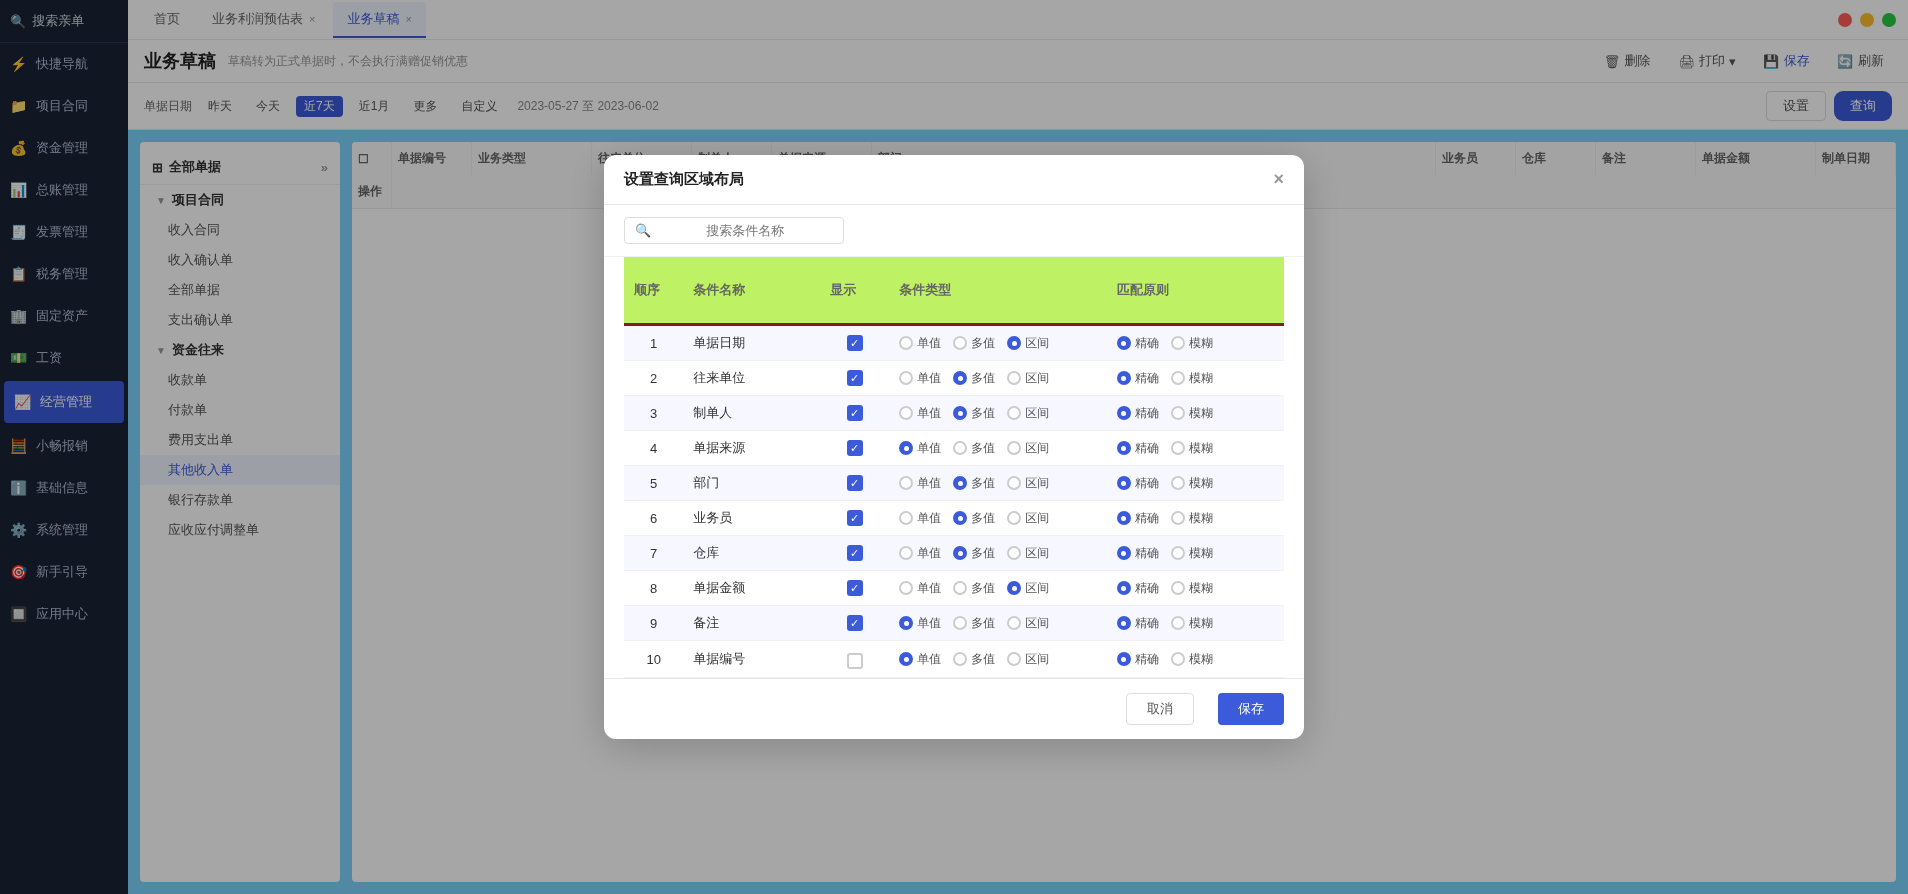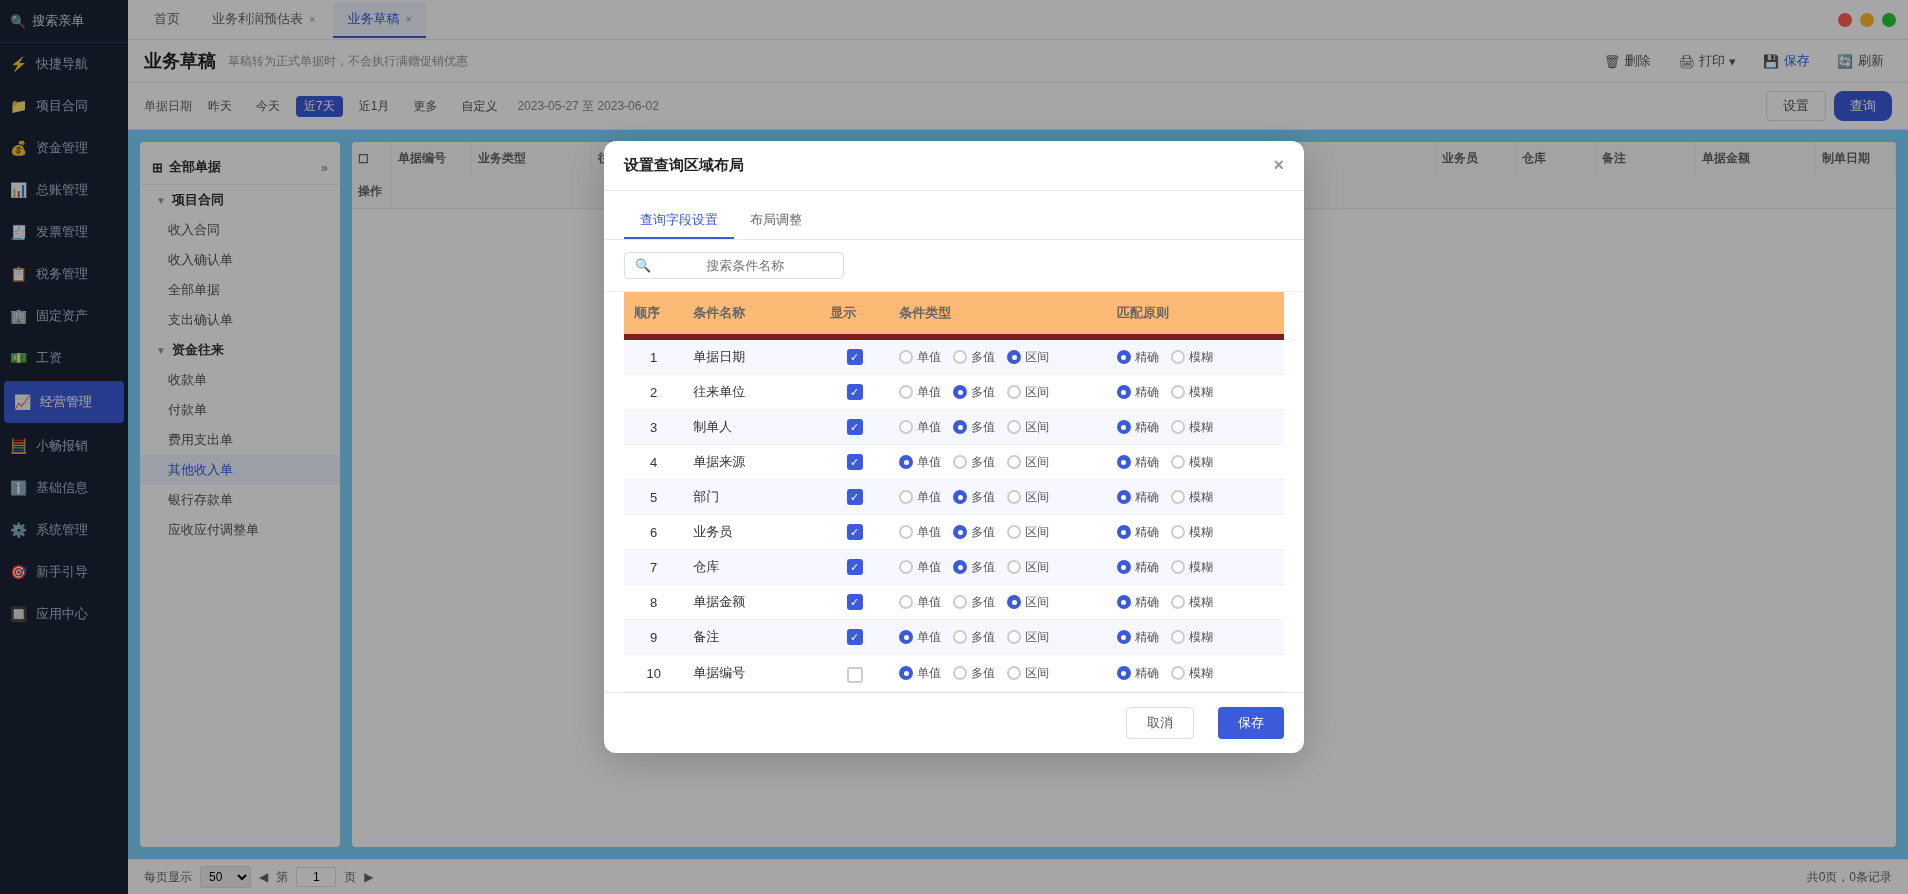--- a/index.html
+++ b/index.html
@@ -266,26 +266,26 @@
       flex: 1;
       overflow-y: auto;
       padding: 0 20px;
     }
     .modal-table {
       width: 100%;
       border-collapse: collapse;
       font-size: 13px;
     }
     .modal-table thead th {
-      background: #fdba74;
-      padding: 12px 10px;
+      background: #bef264;
+      padding: 24px 10px;
       text-align: left;
       color: #666;
       font-weight: bold;
-      border-bottom: 6px solid #7f1d1d;
+      border-bottom: 3px solid #7f1d1d;
       white-space: nowrap;
     }
     .modal-table tbody tr { border-bottom: 1px solid #f0f0f0; }
     .modal-table tbody tr:nth-child(odd) { background: #f7f8ff; }
     .modal-table tbody tr:nth-child(even) { background: #fff; }
     .modal-table tbody td {
       padding: 8px 10px;
       color: #333;
       white-space: nowrap;
     }
@@ -547,51 +547,30 @@
         <div class="th">仓库</div>
         <div class="th">备注</div>
         <div class="th">单据金额</div>
         <div class="th">制单日期</div>
         <div class="th">操作</div>
       </div>
       <div class="no-data">未找到任何业务草稿</div>
     </div>
   </div>
 
-  <div class="bottom-bar">
-    <span>每页显示</span>
-    <select style="border:1px solid #ddd;border-radius:2px;padding:2px 4px;font-size:12px;">
-      <option>50</option>
-      <option>100</option>
-    </select>
-    <span style="cursor:pointer;">◀</span>
-    <span>第</span>
-    <input class="page-input" value="1" type="text" style="">
-    <span>页</span>
-    <span style="cursor:pointer;">▶</span>
-    <span style="margin-left:auto;">共0页，0条记录</span>
-  </div>
 </div>
 
 <div class="modal-overlay">
   <div class="modal">
 
     <div class="modal-header">
       <span>设置查询区域布局</span>
       <span class="modal-close">×</span>
     </div>
 
-    <div class="modal-tabs">
-      <div class="modal-tab active">
-        <span>查询字段设置</span>
-      </div>
-      <div class="modal-tab">
-        <span>布局调整</span>
-      </div>
-    </div>
 
     <div class="modal-search">
       <div class="search-input-wrap">
         <span style="color:#bbb;font-size:13px;">🔍</span>
         <input type="text" placeholder="搜索条件名称" style="">
       </div>
     </div>
 
     <div class="modal-table-wrap">
       <table class="modal-table">

